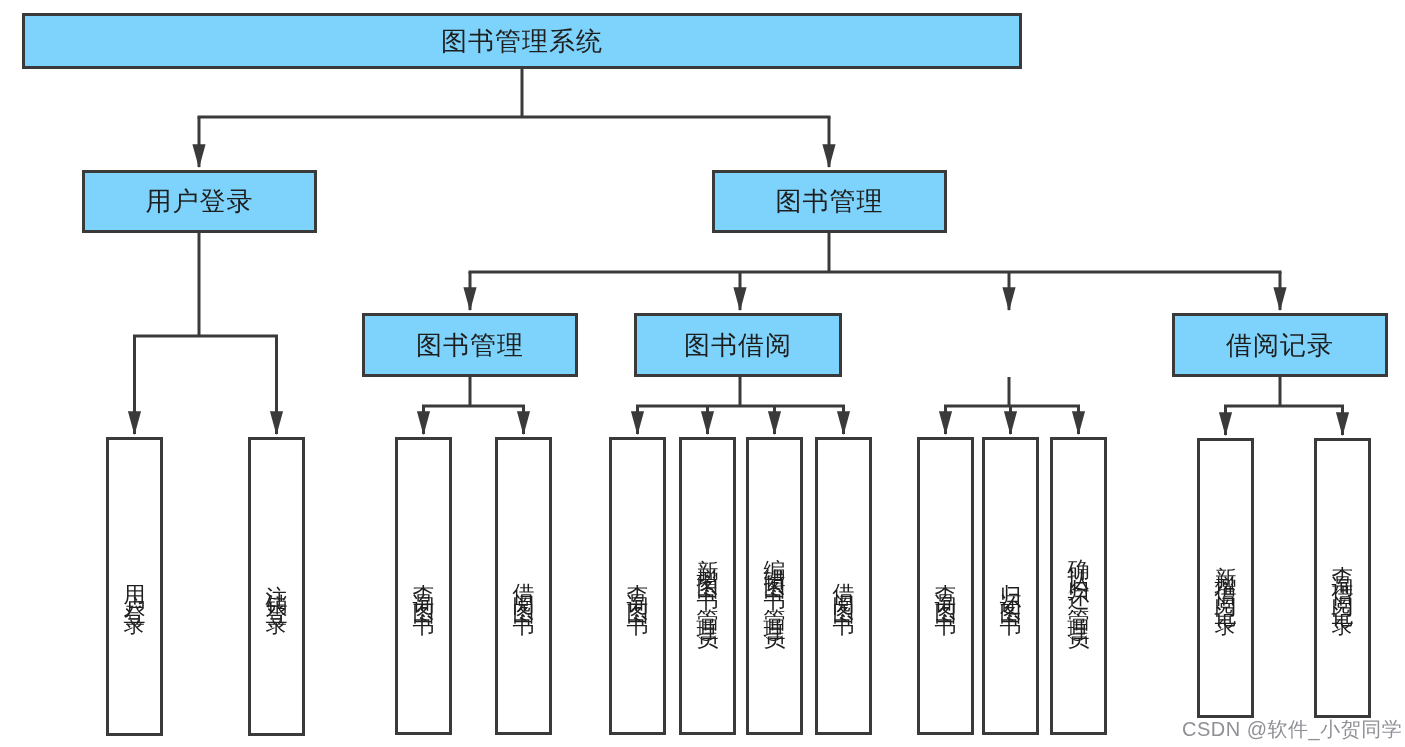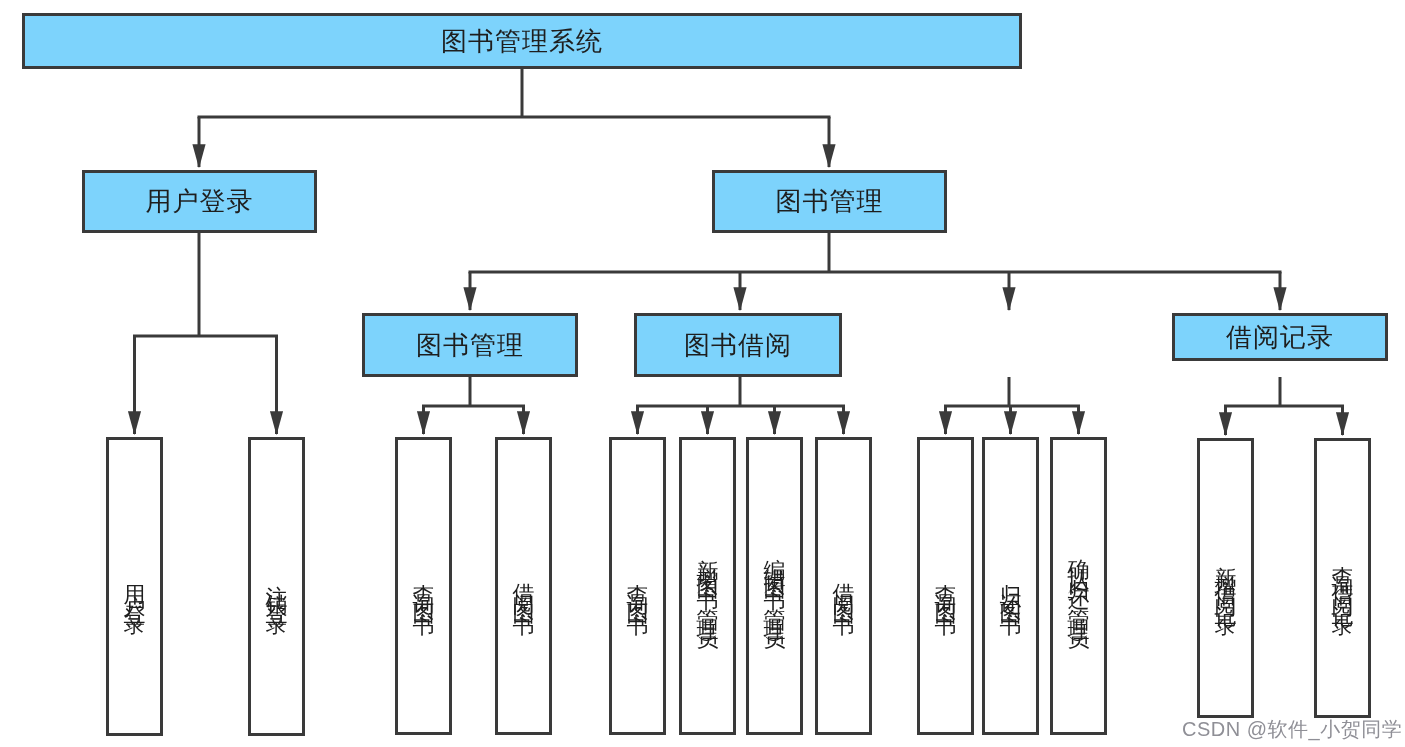--- a/index.html
+++ b/index.html
@@ -110,21 +110,21 @@
   <div class="hbox" style="left:712px; top:170px; width:235px; height:63px;">
     <span>图书管理</span>
   </div>
 
   <div class="hbox" style="left:362px; top:313px; width:216px; height:64px;">
     <span>图书管理</span>
   </div>
   <div class="hbox" style="left:634px; top:313px; width:208px; height:64px;">
     <span>图书借阅</span>
   </div>
-  <div class="hbox" style="left:1172px; top:313px; width:216px; height:48px;">
+  <div class="hbox" style="left:1172px; top:313px; width:216px; height:64px;">
     <span>借阅记录</span>
   </div>
 
   <div class="vbox" style="left:106px; top:437px; width:57px; height:299px;">
     <span>用户登录</span>
   </div>
   <div class="vbox" style="left:248px; top:437px; width:57px; height:299px;">
     <span>注销登录</span>
   </div>
 

